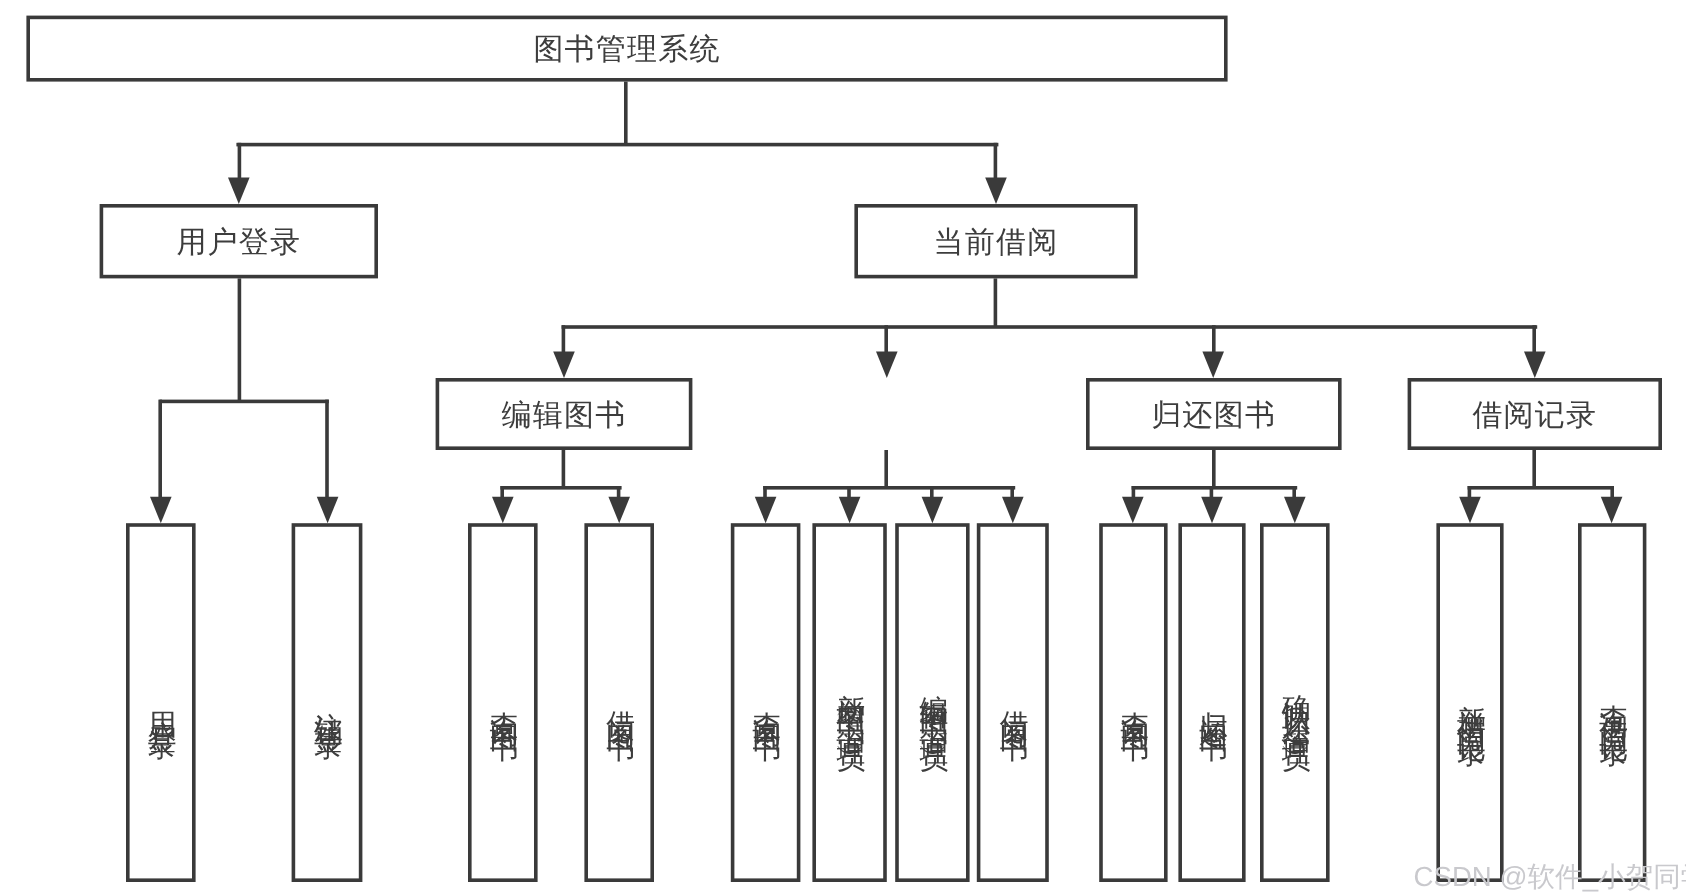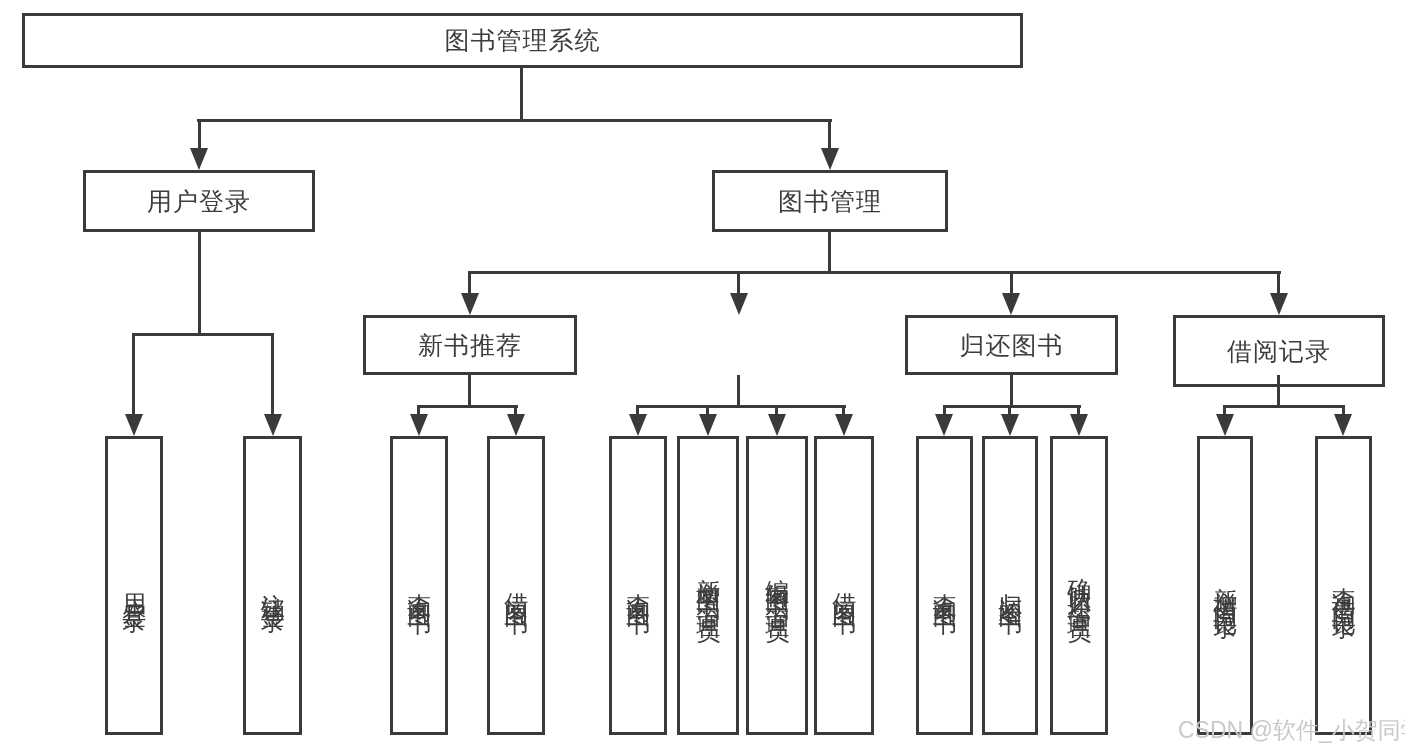--- a/index.html
+++ b/index.html
@@ -51,21 +51,21 @@
   <div class="hline" style="left:197px;top:119px;width:635px"></div>
   <div class="vline" style="left:198px;top:119px;height:30px"></div>
   <div class="tri" style="left:190px;top:148px"></div>
   <div class="vline" style="left:828px;top:119px;height:30px"></div>
   <div class="tri" style="left:821px;top:148px"></div>
 
   <div class="node h" style="left:83px;top:170px;width:232px;height:62px">
     <span>用户登录</span>
   </div>
   <div class="node h" style="left:712px;top:170px;width:236px;height:62px">
-    <span>图书管理</span>
+    <span>当前借阅</span>
   </div>
 
   <div class="vline" style="left:198px;top:232px;height:102px"></div>
   <div class="hline" style="left:133px;top:333px;width:141px"></div>
   <div class="vline" style="left:132px;top:333px;height:84px"></div>
   <div class="tri" style="left:125px;top:414px"></div>
   <div class="vline" style="left:271px;top:333px;height:84px"></div>
   <div class="tri" style="left:264px;top:414px"></div>
 
   <div class="vline" style="left:828px;top:232px;height:41px"></div>
@@ -73,26 +73,26 @@
   <div class="vline" style="left:468px;top:271px;height:26px"></div>
   <div class="tri" style="left:461px;top:293px"></div>
   <div class="vline" style="left:737px;top:271px;height:26px"></div>
   <div class="tri" style="left:730px;top:293px"></div>
   <div class="vline" style="left:1010px;top:271px;height:26px"></div>
   <div class="tri" style="left:1002px;top:293px"></div>
   <div class="vline" style="left:1277px;top:271px;height:26px"></div>
   <div class="tri" style="left:1270px;top:293px"></div>
 
   <div class="node h" style="left:363px;top:315px;width:214px;height:60px">
-    <span>新书推荐</span>
+    <span>编辑图书</span>
   </div>
   <div class="node h" style="left:905px;top:315px;width:213px;height:60px">
     <span>归还图书</span>
   </div>
-  <div class="node h" style="left:1173px;top:315px;width:212px;height:72px">
+  <div class="node h" style="left:1173px;top:315px;width:212px;height:60px">
     <span>借阅记录</span>
   </div>
 
   <div class="vline" style="left:468px;top:375px;height:32px"></div>
   <div class="hline" style="left:417px;top:405px;width:101px"></div>
   <div class="vline" style="left:737px;top:375px;height:32px"></div>
   <div class="hline" style="left:636px;top:405px;width:210px"></div>
   <div class="vline" style="left:1010px;top:375px;height:32px"></div>
   <div class="hline" style="left:943px;top:405px;width:138px"></div>
   <div class="vline" style="left:1277px;top:375px;height:32px"></div>

